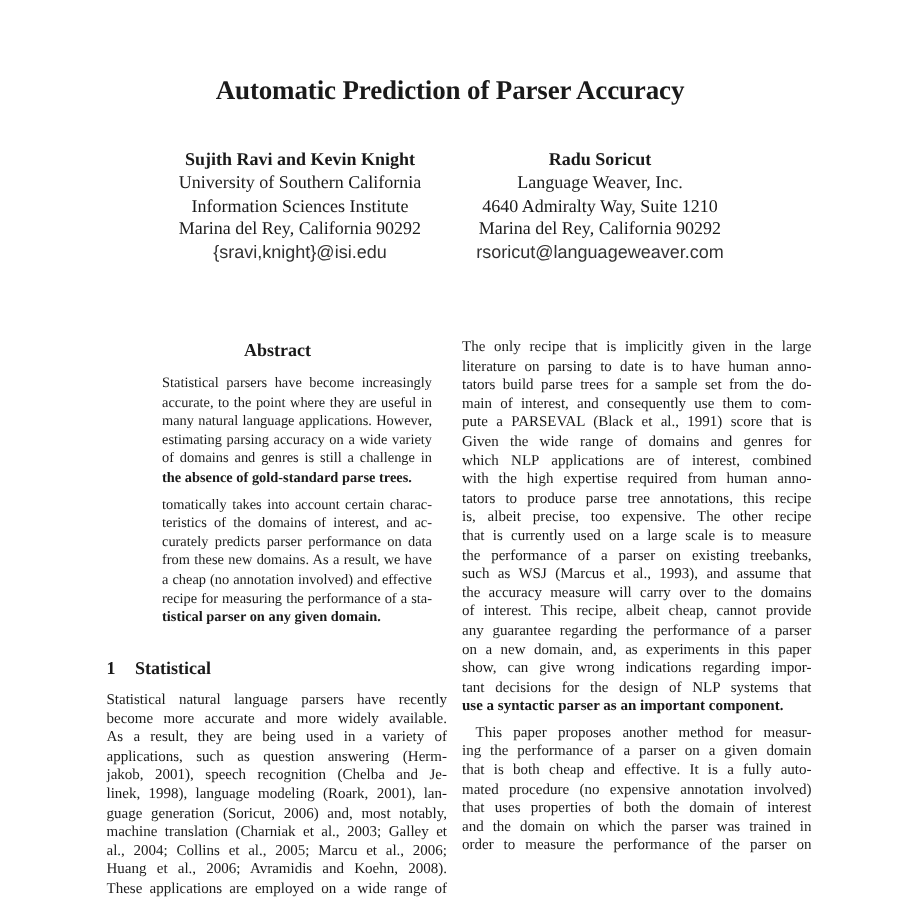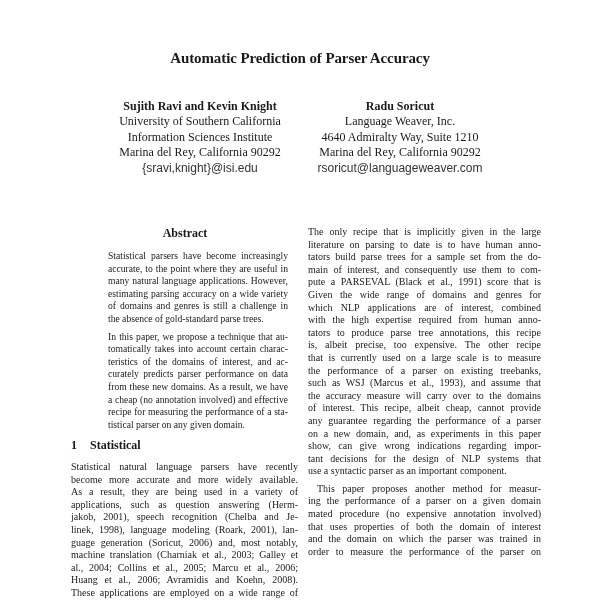--- a/index.html
+++ b/index.html
@@ -1,25 +1,25 @@
 <!DOCTYPE html>
 <html><head>
   <meta charset="utf-8">
   <style>
     html, body { margin: 0; padding: 0; background: #ffffff; }
     body { width: 600px; height: 600px; position: relative; overflow: hidden; font-family: "Liberation Serif", serif; color: #1a1a1a; }
-    .title { position: absolute; left: 0; width: 600px; top: 50px; text-align: center; font-weight: bold; font-size: 15px; letter-spacing: -0.1px; }
+    .title { position: absolute; left: 0; width: 600px; top: 50px; text-align: center; font-weight: bold; font-size: 18px; letter-spacing: -0.1px; }
     .author-block { position: absolute; top: 99px; text-align: center; font-size: 12px; line-height: 15.4px; }
     .author-block.left { left: 105px; width: 190px; }
     .author-block.right { left: 300px; width: 200px; }
     .author-name { font-weight: bold; }
     .mono { font-family: Liberation Sans, sans-serif; font-size: 12px; color: #333; }
     .col { position: absolute; font-size: 10px; }
     .line { height: 12.6px; line-height: 12.6px; white-space: nowrap; text-align: justify; text-align-last: justify; overflow: hidden; }
-    .line.last { text-align-last: left; }
+    .line.last { text-align-last: left; font-weight: bold; }
     .abstract-heading { position: absolute; left: 60px; width: 250px; top: 226px; text-align: center; font-weight: bold; font-size: 12px; }
     .abstract { left: 108px; width: 180px; font-size: 9.6px; }
     .abstract .line { height: 12.6px; line-height: 12.6px; }
     .section-heading { position: absolute; left: 71px; top: 438px; font-weight: bold; font-size: 12px; }
     .section-heading .num { display: inline-block; width: 19px; }
     .intro { left: 71px; top: 461px; width: 227px; }
     .right-col { left: 308px; top: 226px; width: 233px; }
     .indent { text-indent: 9px; }
     .para-gap { height: 5px; }
   </style>
@@ -47,21 +47,20 @@
 <div class="abstract-heading">Abstract</div>
 
 <div class="col abstract" id="abstract-body" style="top:250px;">
     <div class="line">Statistical parsers have become increasingly</div>
     <div class="line">accurate, to the point where they are useful in</div>
     <div class="line">many natural language applications. However,</div>
     <div class="line">estimating parsing accuracy on a wide variety</div>
     <div class="line">of domains and genres is still a challenge in</div>
     <div class="line last">the absence of gold-standard parse trees.</div>
     <div class="para-gap"></div>
-    <div class="line">In this paper, we propose a technique that au-</div>
     <div class="line">tomatically takes into account certain charac-</div>
     <div class="line">teristics of the domains of interest, and ac-</div>
     <div class="line">curately predicts parser performance on data</div>
     <div class="line">from these new domains. As a result, we have</div>
     <div class="line">a cheap (no annotation involved) and effective</div>
     <div class="line">recipe for measuring the performance of a sta-</div>
     <div class="line last">tistical parser on any given domain.</div>
   </div>
 
 <div class="section-heading">
@@ -99,17 +98,18 @@
     <div class="line">the accuracy measure will carry over to the domains</div>
     <div class="line">of interest. This recipe, albeit cheap, cannot provide</div>
     <div class="line">any guarantee regarding the performance of a parser</div>
     <div class="line">on a new domain, and, as experiments in this paper</div>
     <div class="line">show, can give wrong indications regarding impor-</div>
     <div class="line">tant decisions for the design of NLP systems that</div>
     <div class="line last">use a syntactic parser as an important component.</div>
     <div class="para-gap"></div>
     <div class="line indent">This paper proposes another method for measur-</div>
     <div class="line">ing the performance of a parser on a given domain</div>
+    <div class="line">that is both cheap and effective.  It is a fully auto-</div>
     <div class="line">mated procedure (no expensive annotation involved)</div>
     <div class="line">that uses properties of both the domain of interest</div>
     <div class="line">and the domain on which the parser was trained in</div>
     <div class="line">order to measure the performance of the parser on</div>
   </div>
 
 </body></html>

